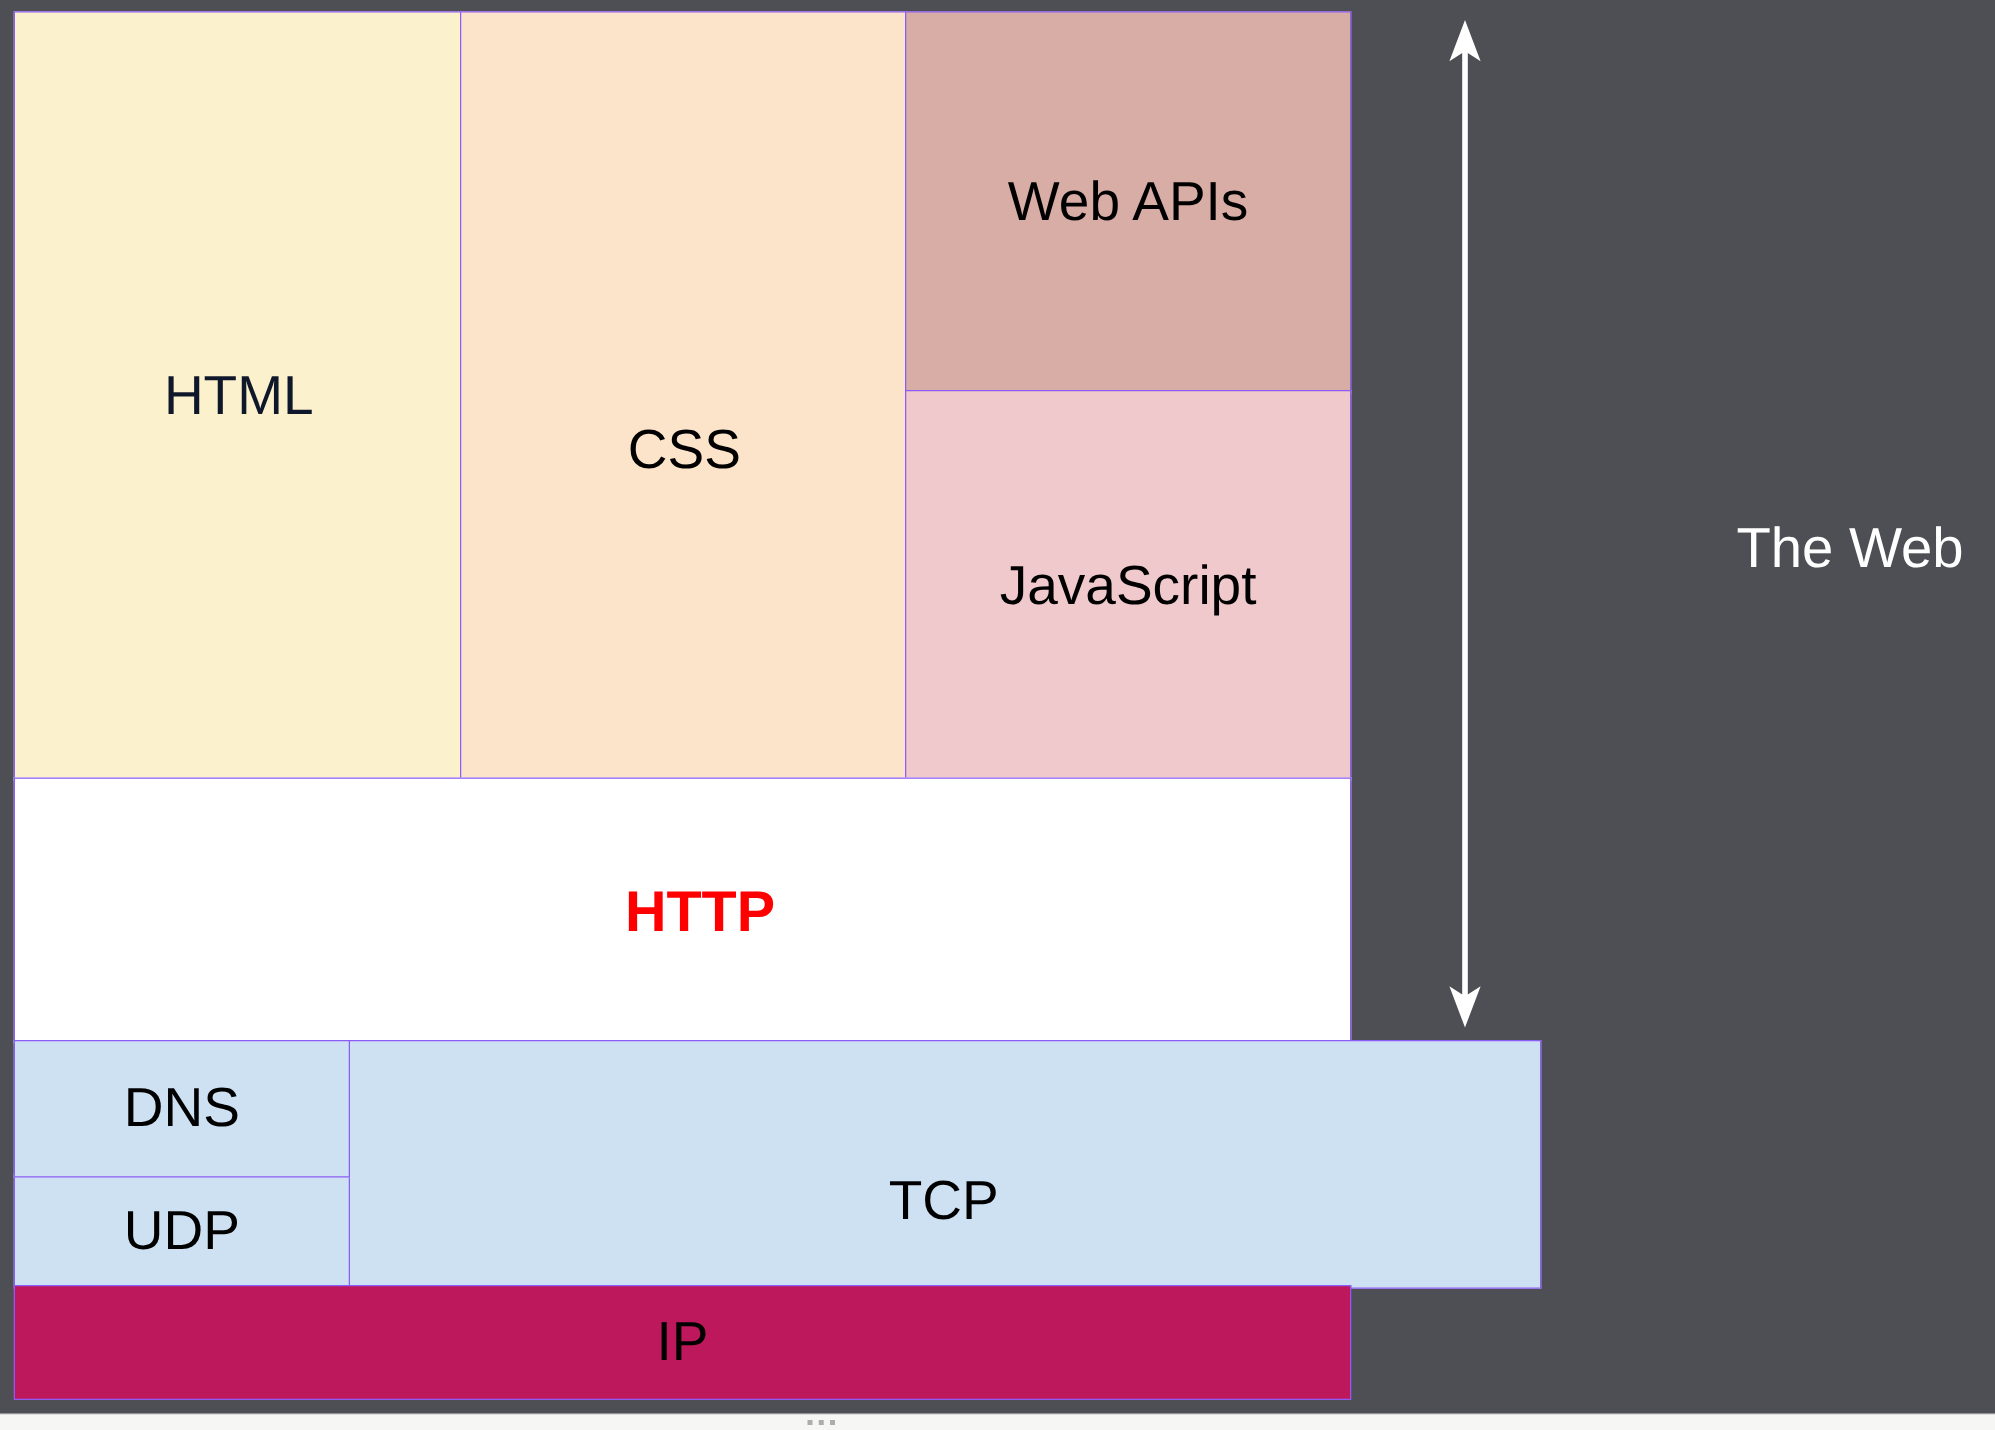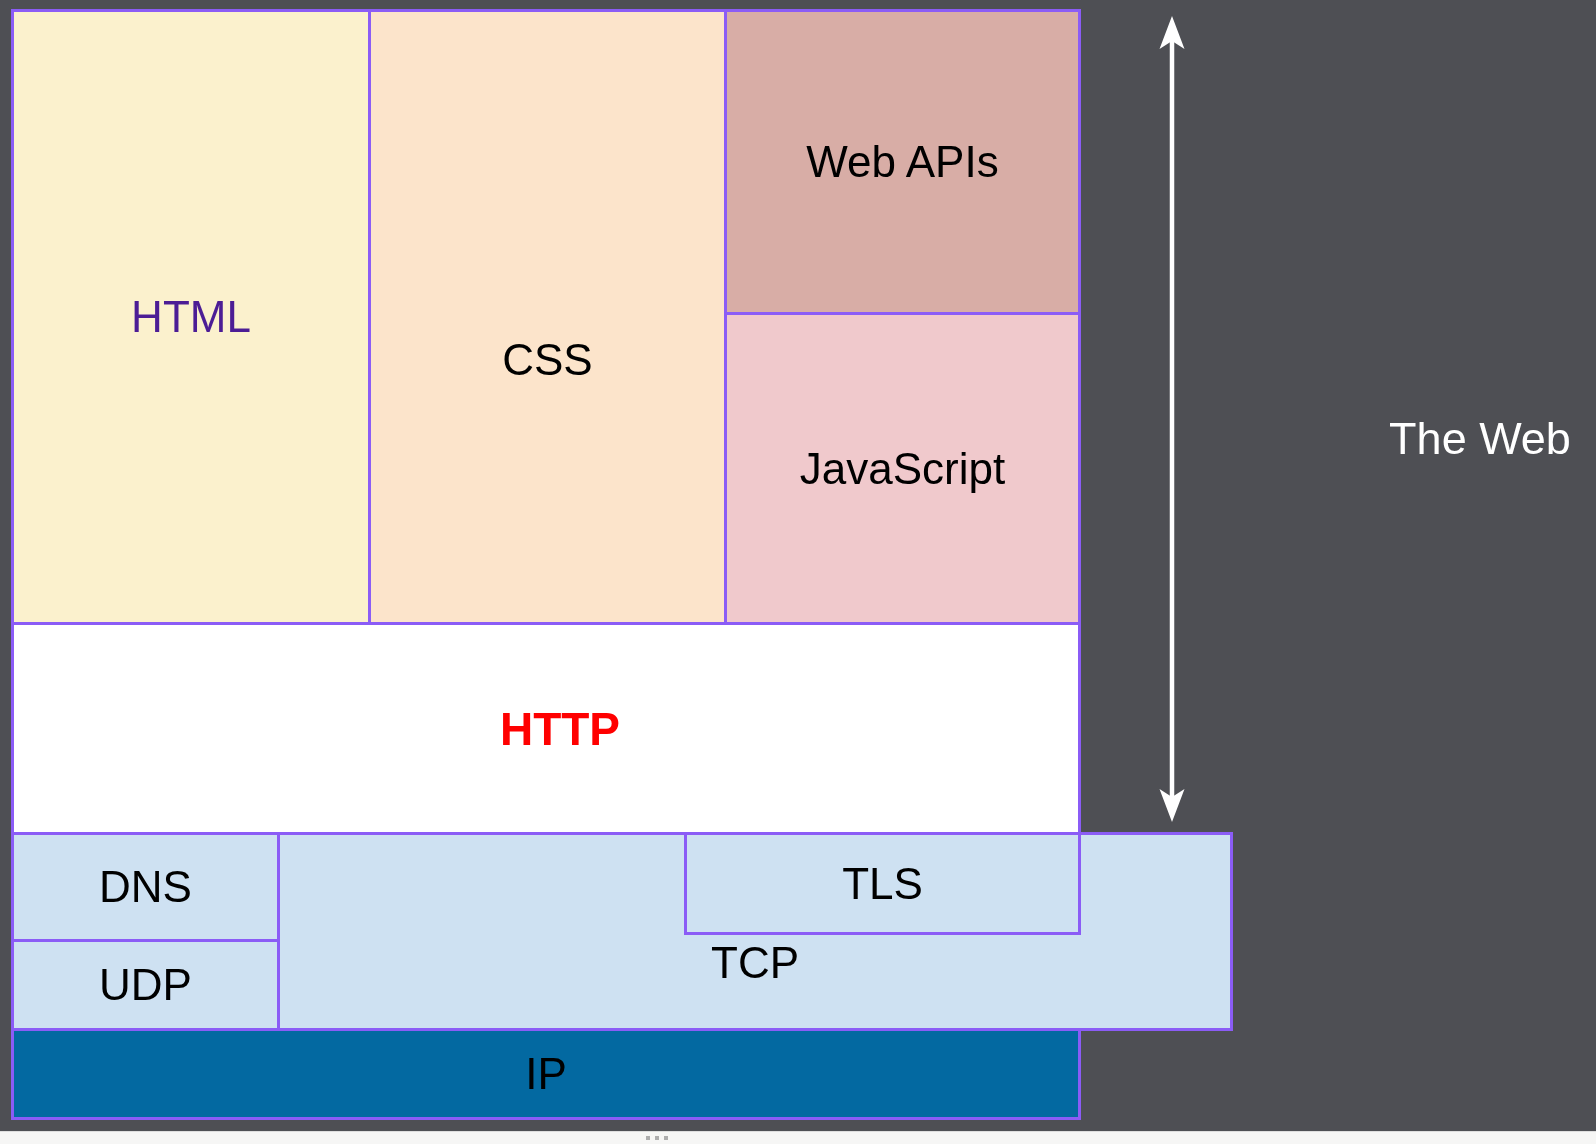--- a/index.html
+++ b/index.html
@@ -9,21 +9,21 @@
   }
   .canvas {
     position: relative;
     width: 1596px;
     height: 1144px;
     overflow: hidden;
   }
   
   .box {
     position: absolute;
-    border: 3px solid #8b5cf6;
+    border: 1px solid #8b5cf6;
     box-sizing: border-box;
     display: flex;
     align-items: center;
     justify-content: center;
   }
   .box-label {
     font-size: 44px;
     color: #000;
     line-height: 1;
     white-space: nowrap;
@@ -76,21 +76,21 @@
     width: 4px; height: 4px;
     display: block;
   }
 </style>
 </head>
 <body>
 
 <div class="canvas" style="background-color: rgb(78, 79, 84);">
 
   <div class="box" id="b-html" style="background-color: rgb(251, 241, 205);">
-    <span class="box-label" style="color: #4c1d95;">HTML</span>
+    <span class="box-label" style="color: #0f172a;">HTML</span>
   </div>
 
   <div class="box" id="b-css" style="background-color: rgb(252, 228, 203);">
     <span class="box-label" style="color: rgb(0, 0, 0);">CSS</span>
   </div>
 
   <div class="box" id="b-webapis" style="background-color: rgb(216, 173, 166);">
     <span class="box-label" style="color: rgb(0, 0, 0);">Web APIs</span>
   </div>
 
@@ -99,33 +99,30 @@
   </div>
 
   <div class="box" id="b-http" style="background-color: rgb(255, 255, 255); padding-left: 28px;">
     <span class="box-label" style="color: rgb(255, 0, 0);">HTTP</span>
   </div>
 
   <div class="box" id="b-tcp" style="background-color: rgb(206, 225, 242);">
     <span class="box-label" style="color: rgb(0, 0, 0);">TCP</span>
   </div>
 
-  <div class="box" id="b-tls" style="background-color: rgb(206, 225, 242);">
-    <span class="box-label" style="color: rgb(0, 0, 0);">TLS</span>
-  </div>
 
   <div class="box" id="b-udp" style="background-color: rgb(206, 225, 242);">
     <span class="box-label" style="color: rgb(0, 0, 0);">UDP</span>
   </div>
 
   <div class="box" id="b-dns" style="background-color: rgb(206, 225, 242);">
     <span class="box-label" style="color: rgb(0, 0, 0);">DNS</span>
   </div>
 
-  <div class="box" id="b-ip" style="background-color: #0369a1;">
+  <div class="box" id="b-ip" style="background-color: #be185d;">
     <span class="box-label" style="color: rgb(0, 0, 0);">IP</span>
   </div>
 
   <svg class="arrow-layer" viewBox="0 0 1596 1144" xmlns="http://www.w3.org/2000/svg">
     <line x1="1172" y1="39" x2="1172" y2="799" stroke-width="4.5" stroke="#FFFFFF"></line>
     <polygon points="1172,16 1184.5,49 1172,41 1159.5,49" fill="#FFFFFF"></polygon>
     <polygon points="1172,822 1184.5,789 1172,797 1159.5,789" fill="#FFFFFF"></polygon>
   </svg>
 
   <div class="web-label" style="color: rgb(255, 255, 255);">The Web</div>

